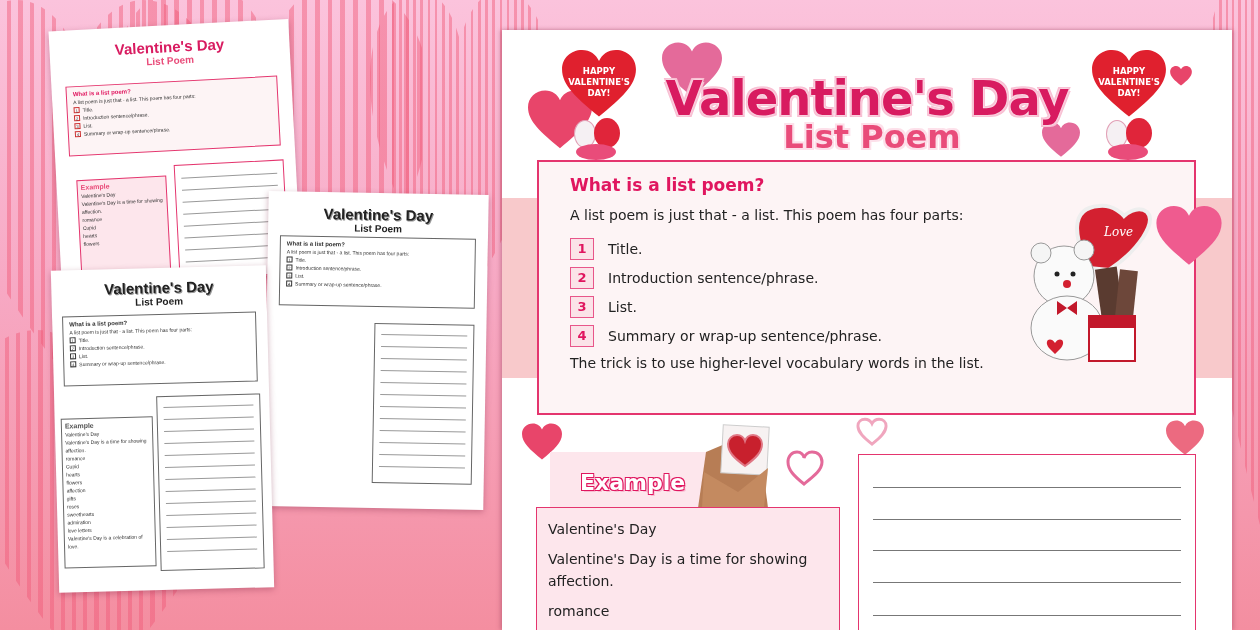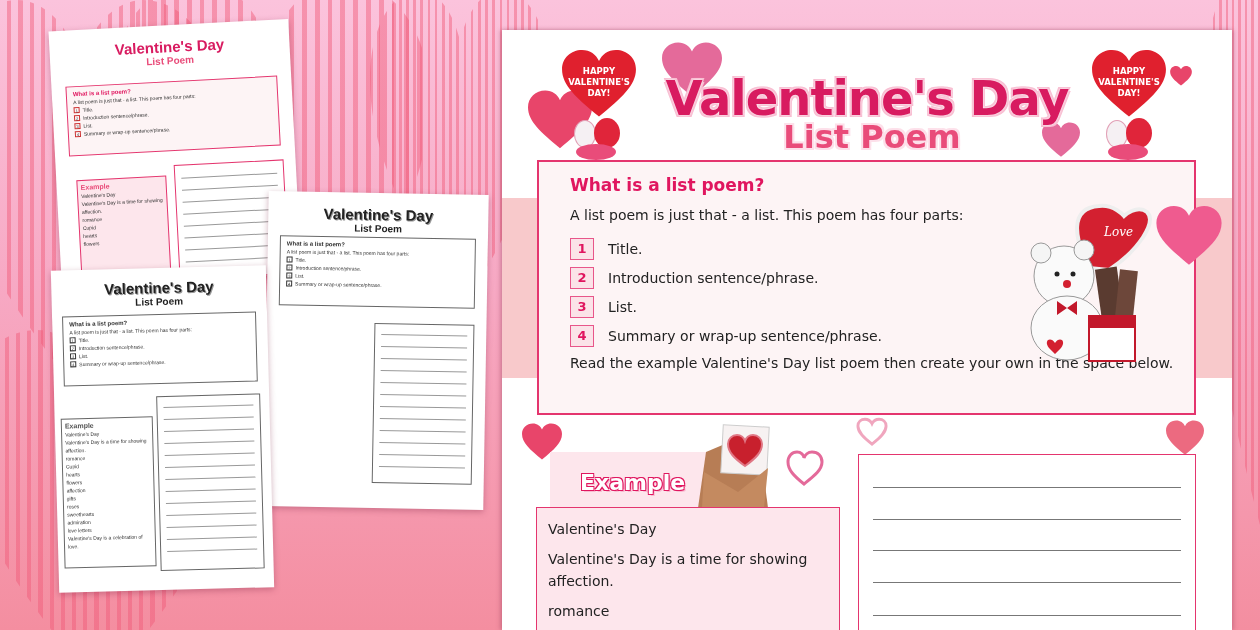--- a/index.html
+++ b/index.html
@@ -297,21 +297,21 @@
       <div class="step">
         <div class="step-num">3</div>
         <div class="step-label">List.</div>
       </div>
       <div class="step">
         <div class="step-num">4</div>
         <div class="step-label">Summary or wrap-up sentence/phrase.</div>
       </div>
     </div>
     <div class="info-tip">
-      <div>Read the example Valentine's Day list poem then create your own in the space below.</div>
+      <div>The trick is to use higher-level vocabulary words in the list.</div>
     </div>
 
     <svg class="bear" viewBox="0 0 125 170">
       <path d="M60 70 C45 40 40 10 70 8 C85 6 95 18 95 18 C95 18 108 6 118 14 C128 24 110 52 80 72Z" fill="#d32030" stroke="#eee" stroke-width="4"></path>
       <text x="75" y="38" font-size="12" fill="#fff" font-family="DejaVu Serif, serif" font-style="italic">Love</text>
       <rect x="70" y="70" width="22" height="70" fill="#5a3b30" transform="rotate(-8 80 100)"></rect>
       <rect x="88" y="72" width="18" height="70" fill="#6d473a" transform="rotate(6 96 100)"></rect>
       <circle cx="35" cy="78" r="30" fill="#fafafa" stroke="#999"></circle>
       <circle cx="12" cy="55" r="10" fill="#f5f5f5" stroke="#999"></circle>
       <circle cx="55" cy="52" r="10" fill="#f5f5f5" stroke="#999"></circle>

